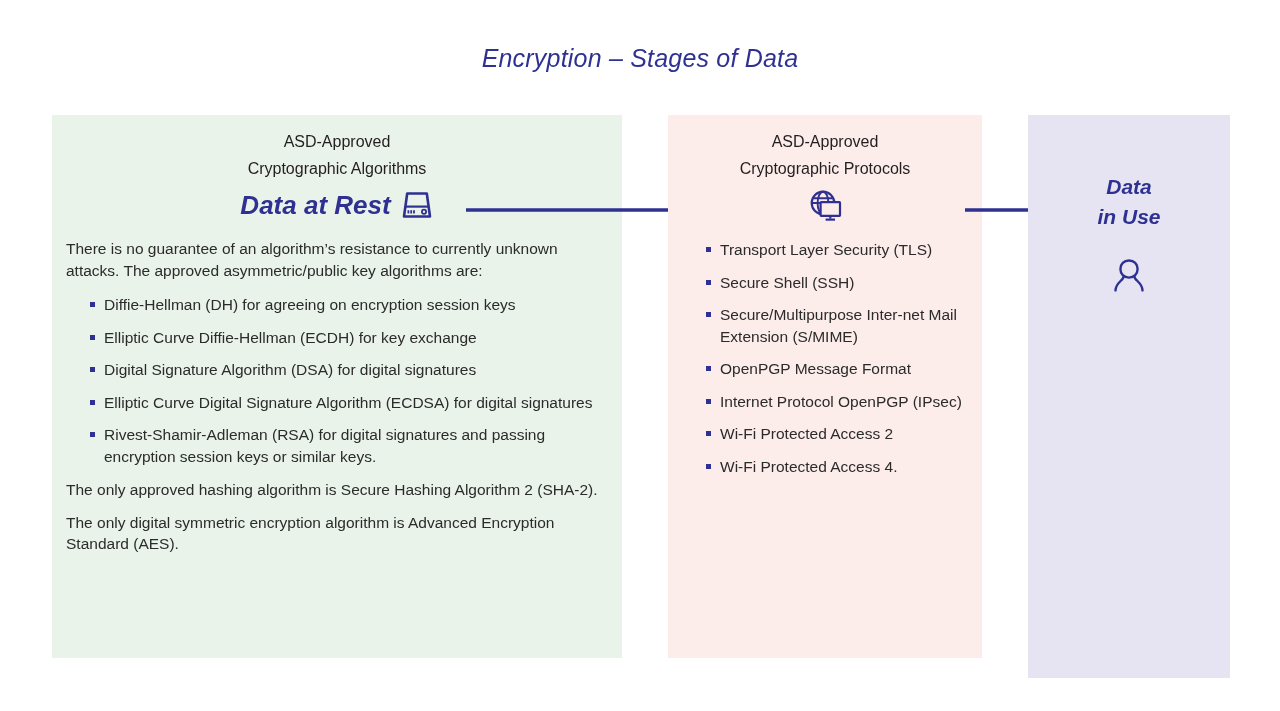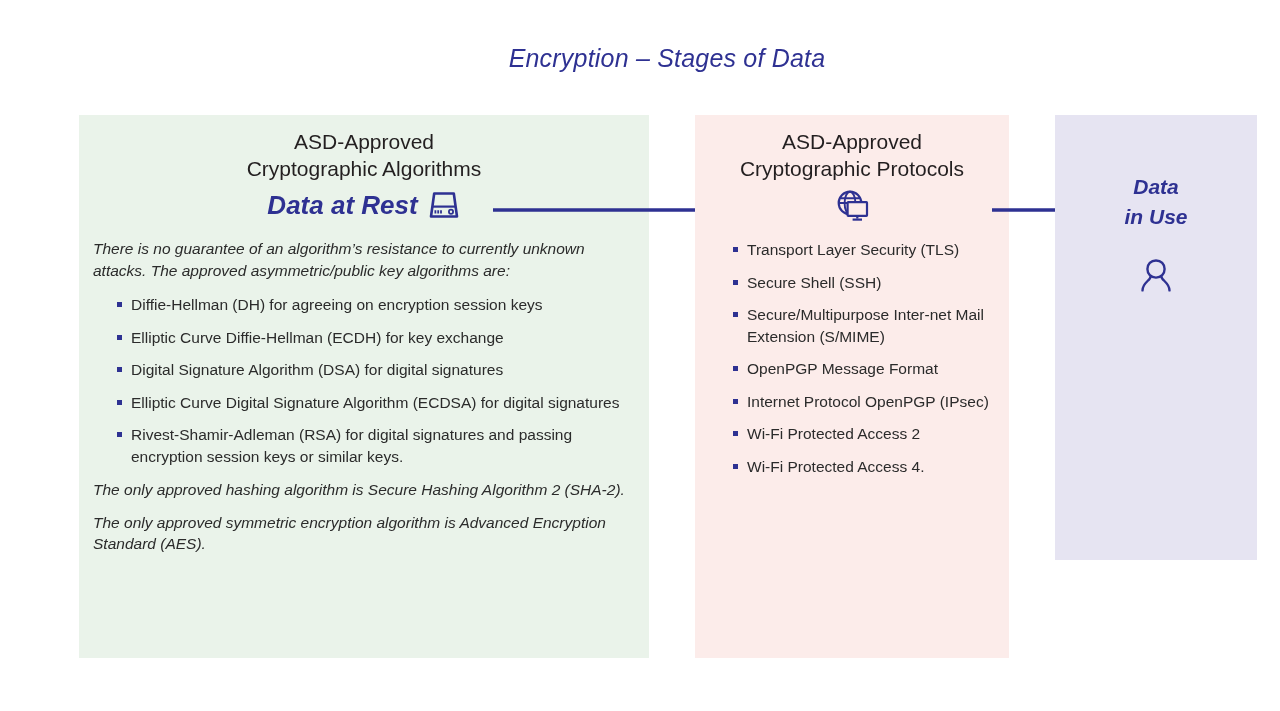--- a/index.html
+++ b/index.html
@@ -12,21 +12,20 @@
     background: #ffffff;
     font-family: "Liberation Sans", sans-serif;
     overflow: hidden;
     position: relative;
     color: #2b2b2b;
   }
 
   .slide {
     position: absolute;
     inset: 0;
-    margin-left: 27px;
   }
 
   
   .slide-title {
     position: absolute;
     top: 44px;
     left: 0;
     width: 1280px;
     text-align: center;
     font-size: 25px;
@@ -49,27 +48,27 @@
   }
   .panel-protocols {
     left: 668px;
     width: 314px;
     height: 543px;
     background: #fcecea;
   }
   .panel-inuse {
     left: 1028px;
     width: 202px;
-    height: 445px;
+    height: 563px;
     background: #e6e4f2;
   }
 
   .panel-heading {
     text-align: center;
-    font-size: 21px;
+    font-size: 16px;
     line-height: 27px;
     color: #231f20;
     padding-top: 13px;
   }
 
   .stage-row {
     display: flex;
     align-items: center;
     justify-content: center;
     gap: 9px;
@@ -89,21 +88,20 @@
 
   .panel-body {
     padding: 0 14px 0 14px;
     margin-top: 17px;
   }
   .para {
     font-size: 15.5px;
     line-height: 21.5px;
     color: #2b2b2b;
     margin: 0 0 13px 0;
-    font-style: italic;
   }
   .para.tight {
     margin-bottom: 11px;
   }
 
   ul.bullets {
     list-style: none;
     margin: 0 0 12px 0;
     padding: 0;
   }
@@ -186,21 +184,21 @@
 
       <ul class="bullets">
         <li><span class="sq"></span><span>Diffie-Hellman (DH) for agreeing on encryption session keys</span></li>
         <li><span class="sq"></span><span>Elliptic Curve Diffie-Hellman (ECDH) for key exchange</span></li>
         <li><span class="sq"></span><span>Digital Signature Algorithm (DSA) for digital signatures</span></li>
         <li><span class="sq"></span><span>Elliptic Curve Digital Signature Algorithm (ECDSA) for digital signatures</span></li>
         <li><span class="sq"></span><span>Rivest-Shamir-Adleman (RSA) for digital signatures and passing encryption session keys or similar keys.</span></li>
       </ul>
 
       <p class="para tight">The only approved hashing algorithm is Secure Hashing Algorithm 2 (SHA-2).</p>
-      <p class="para tight">The only approved symmetric encryption algorithm is Advanced Encryption Standard (AES).</p>
+      <p class="para tight">The only digital symmetric encryption algorithm is Advanced Encryption Standard (AES).</p>
     </div>
   </div>
 
   <div class="arrow arrow-1">
     <svg width="248" height="18" viewBox="0 0 248 18" preserveAspectRatio="none">
       <path d="M0 9 L232 9" stroke="#2e3192" stroke-width="3.4"></path>
       <path d="M226 1.5 L248 9 L226 16.5 L231 9 Z" fill="#2e3192"></path>
     </svg>
   </div>
 

